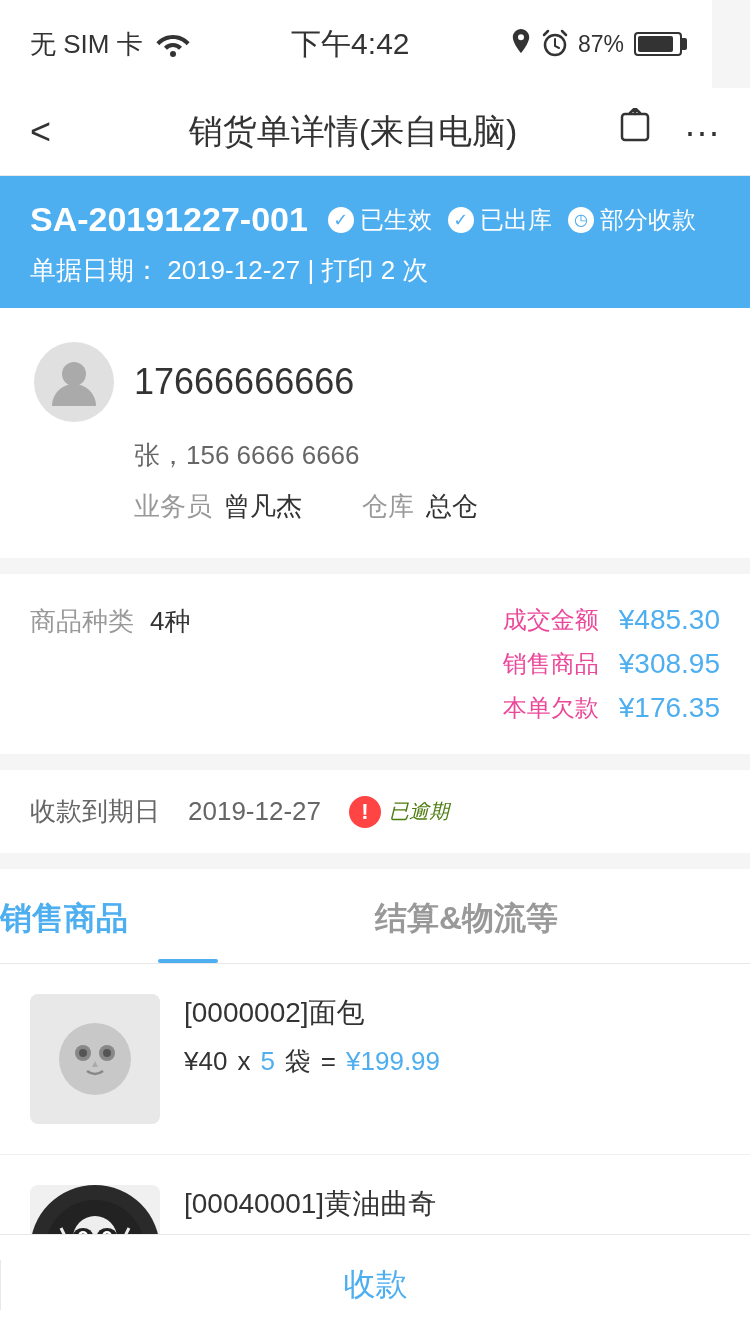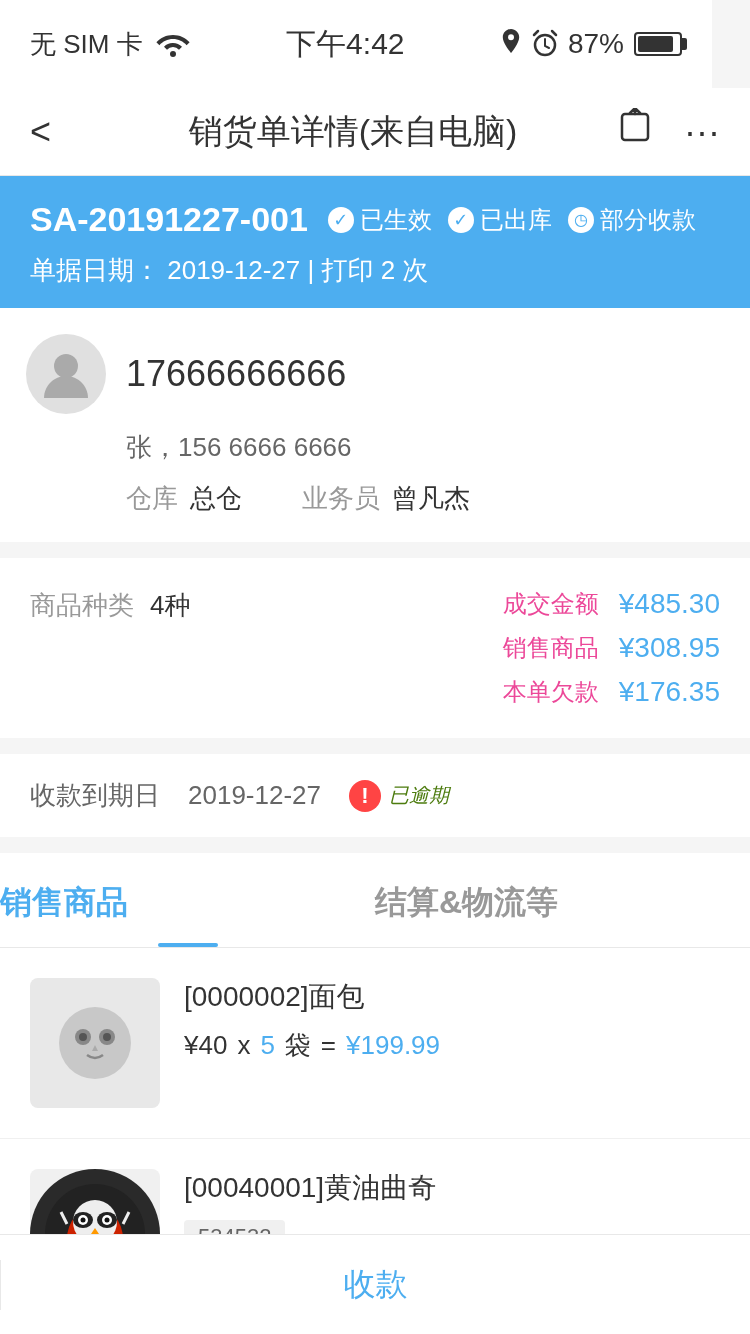--- a/index.html
+++ b/index.html
@@ -31,21 +31,21 @@
       gap: 12px;
     }
     .status-bar-center {
       font-size: 30px;
       font-weight: 500;
     }
     .status-bar-right {
       display: flex;
       align-items: center;
       gap: 10px;
-      font-size: 28px;
+      font-size: 23px;
     }
     .battery-icon {
       width: 48px;
       height: 24px;
       border: 2px solid #333;
       border-radius: 4px;
       position: relative;
       display: flex;
       align-items: center;
       padding: 2px;
@@ -140,21 +140,21 @@
     .status-tag-icon.check { color: #4daef0; }
     .status-tag-icon.clock { color: #4daef0; font-size: 16px; }
     .order-date-info {
       color: #fff;
       font-size: 26px;
     }
 
     
     .customer-section {
       background: #fff;
-      padding: 26px;
+      padding: 34px;
       margin-bottom: 16px;
     }
     .customer-row {
       display: flex;
       align-items: center;
       gap: 20px;
       margin-bottom: 16px;
     }
     .avatar {
       width: 80px;
@@ -500,26 +500,26 @@
         <path d="M8 54c0-12.1 9.9-22 22-22s22 9.9 22 22" fill="#aaa"></path>
       </svg>
     </div>
     <span class="customer-name">17666666666</span>
   </div>
   <div class="customer-info-row">
     <span class="customer-info-text">张，156 6666 6666</span>
   </div>
   <div class="customer-meta-row">
     <div class="meta-item">
+      <span class="meta-label">业务员</span>
+      <span class="meta-value">曾凡杰</span>
+    </div>
+    <div class="meta-item">
       <span class="meta-label">仓库</span>
       <span class="meta-value">总仓</span>
-    </div>
-    <div class="meta-item">
-      <span class="meta-label">业务员</span>
-      <span class="meta-value">曾凡杰</span>
     </div>
   </div>
 </div>
 
 <div class="summary-section">
   <div class="summary-row">
     <div class="summary-left">
       <span class="summary-label">商品种类</span>
       <span class="summary-value">4种</span>
     </div>

